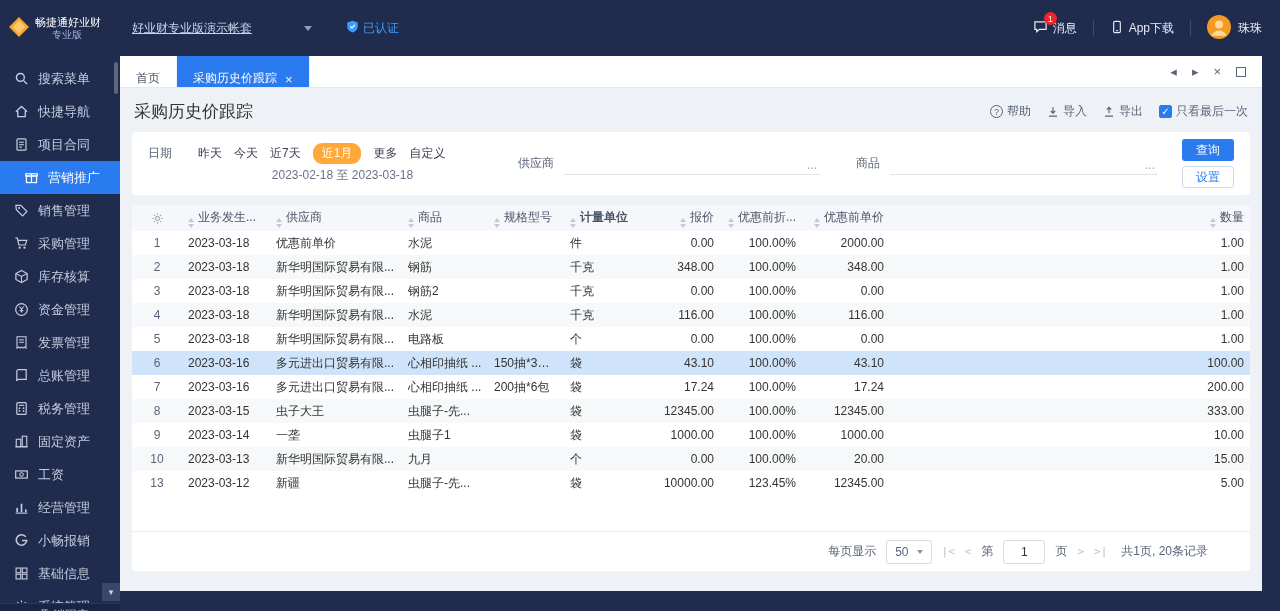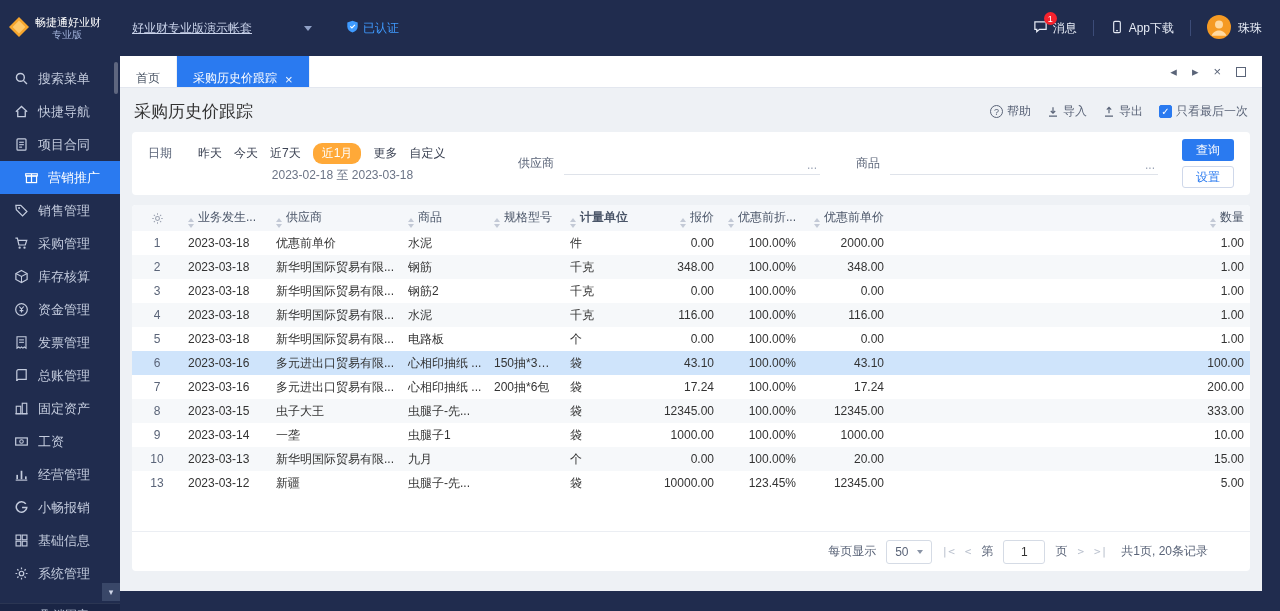--- a/index.html
+++ b/index.html
@@ -257,20 +257,33 @@
         <div class="menu-item">
           <span class="mi">
             <svg viewBox="0 0 16 16">
               <path d="M3 3.4 A1.6 1.6 0 0 1 4.6 1.8 H13 V12.2 H4.6 A1.6 1.6 0 0 0 3 13.8 Z" fill="none" stroke="currentColor" stroke-width="1.3"></path>
               <path d="M3 13.8 A1.6 1.6 0 0 1 4.6 12.2 H13" fill="none" stroke="currentColor" stroke-width="1.1"></path>
             </svg>
           </span>
           <span>总账管理</span>
         </div>
 
+        <div class="menu-item">
+          <span class="mi">
+            <svg viewBox="0 0 16 16">
+              <rect x="3" y="1.8" width="10" height="12.4" rx="1" fill="none" stroke="currentColor" stroke-width="1.3"></rect>
+              <line x1="5.2" y1="4.6" x2="10.8" y2="4.6" stroke="currentColor" stroke-width="1.2"></line>
+              <circle cx="5.8" cy="7.6" r=".9" fill="currentColor"></circle>
+              <circle cx="10.2" cy="7.6" r=".9" fill="currentColor"></circle>
+              <circle cx="5.8" cy="10.6" r=".9" fill="currentColor"></circle>
+              <circle cx="10.2" cy="10.6" r=".9" fill="currentColor"></circle>
+            </svg>
+          </span>
+          <span>税务管理</span>
+        </div>
 
         <div class="menu-item">
           <span class="mi">
             <svg viewBox="0 0 16 16">
               <rect x="2.4" y="5.6" width="4.8" height="8" fill="none" stroke="currentColor" stroke-width="1.2"></rect>
               <rect x="8.8" y="2.4" width="4.8" height="11.2" fill="none" stroke="currentColor" stroke-width="1.2"></rect>
               <line x1="1.4" y1="13.6" x2="14.6" y2="13.6" stroke="currentColor" stroke-width="1.2"></line>
             </svg>
           </span>
           <span>固定资产</span>

